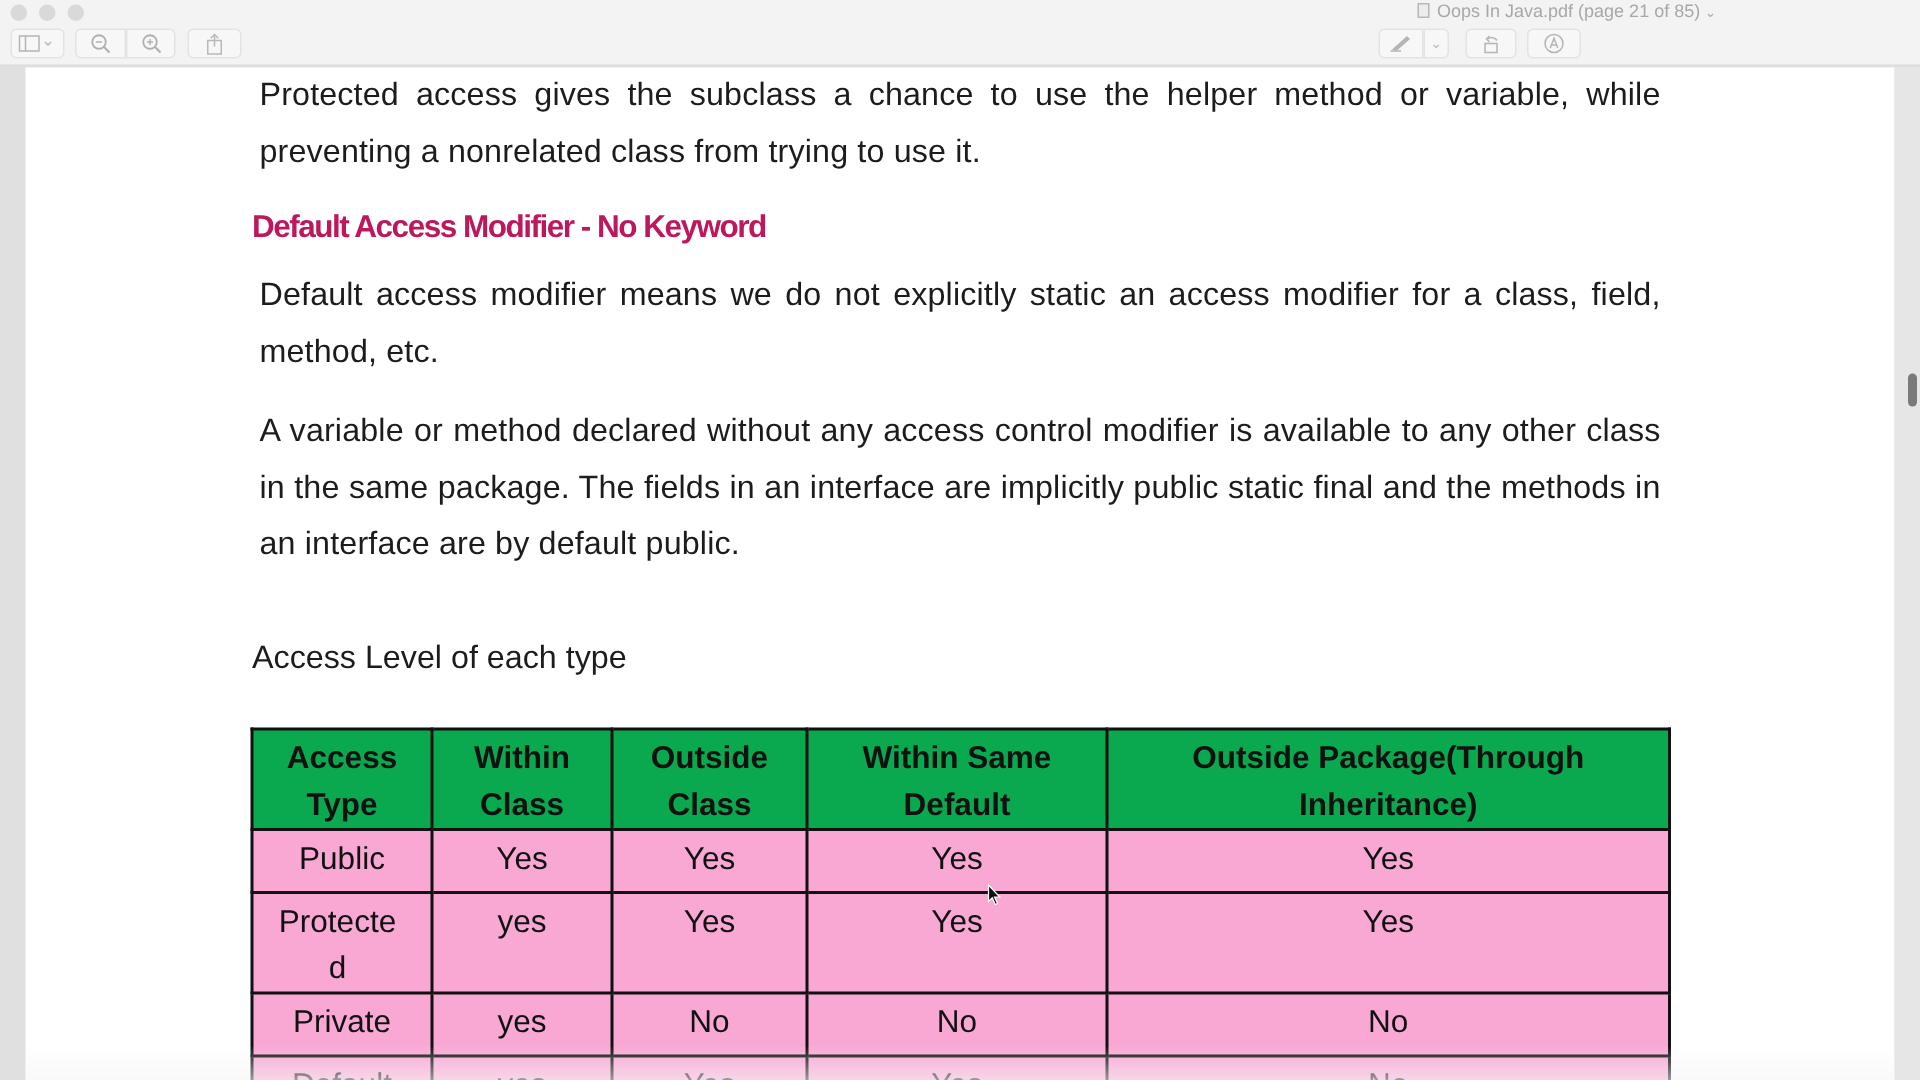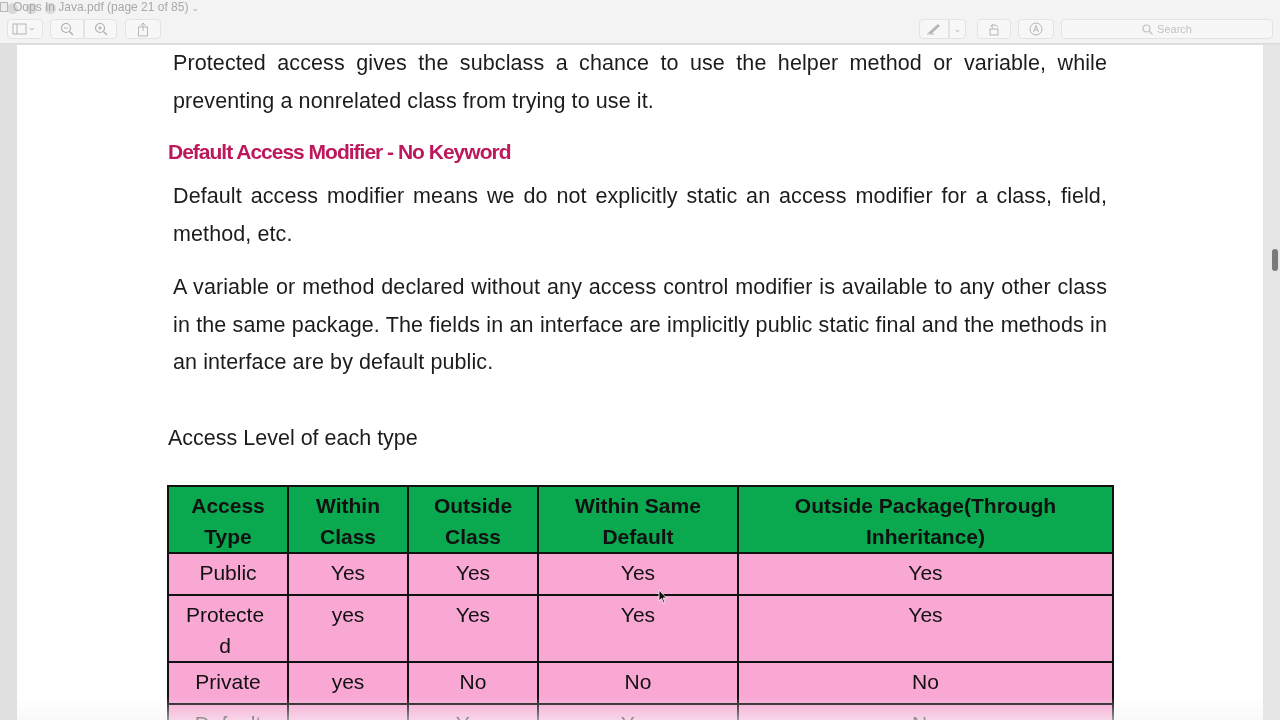--- a/index.html
+++ b/index.html
@@ -6,21 +6,21 @@
   html, body { width: 1280px; height: 720px; overflow: hidden; background: #e0e0e0; font-family: "Liberation Sans", sans-serif; }
 
   
   .titlebar {
     position: absolute; left: 0; top: 0; width: 1280px; height: 44px;
     background: #f3f3f3; border-bottom: 1px solid #dcdcdc;
   }
   .traffic { position: absolute; top: 3px; left: 7px; display: flex; gap: 8px; }
   .traffic span { width: 11px; height: 11px; border-radius: 50%; background: #d9d9d9; display: block; }
   .win-title {
-    position: absolute; top: 0; left: 0; width: 1144px; text-align: left;
+    position: absolute; top: 0; left: 0; width: 1144px; text-align: right;
     font-size: 12px; color: #a8a8a8; line-height: 15px;
   }
   .win-title .doc-icon {
     display: inline-block; width: 8px; height: 10px; border: 1px solid #b8b8b8; background: #ececec;
     vertical-align: -1px; margin-right: 5px;
   }
   .win-title .chev { font-size: 9px; margin-left: 3px; }
 
   .tb-btn {
     position: absolute; top: 19px; height: 20px; border: 1px solid #e3e3e3; border-radius: 4px;
@@ -138,27 +138,20 @@
     </svg>
   </div>
   <div class="tb-btn" style="left:1018px;width:36px;">
     <svg width="14" height="14" viewBox="0 0 14 14">
       <circle cx="7" cy="7" r="6" fill="none" stroke="#b5b5b5"></circle>
       <polyline points="4.5,10 7,3.5 9.5,10" fill="none" stroke="#b5b5b5"></polyline>
       <line x1="5.5" y1="8" x2="8.5" y2="8" stroke="#b5b5b5"></line>
     </svg>
   </div>
 
-  <div class="search-box">
-    <svg width="11" height="11" viewBox="0 0 11 11">
-      <circle cx="4.5" cy="4.5" r="3.5" fill="none" stroke="#c2c2c2" stroke-width="1.2"></circle>
-      <line x1="7" y1="7" x2="10.5" y2="10.5" stroke="#c2c2c2" stroke-width="1.3"></line>
-    </svg>
-    <span>Search</span>
-  </div>
 </div>
 
 <div class="doc-area">
   <div class="page"></div>
   <div class="scrollbar-track"></div>
   <div class="scroll-thumb"></div>
 </div>
 
 <div class="para" style="top:45px;">Protected access gives the subclass a chance to use the helper method or variable, while preventing a nonrelated class from trying to use it.</div>
 <div class="heading">Default Access Modifier - No Keyword</div>

